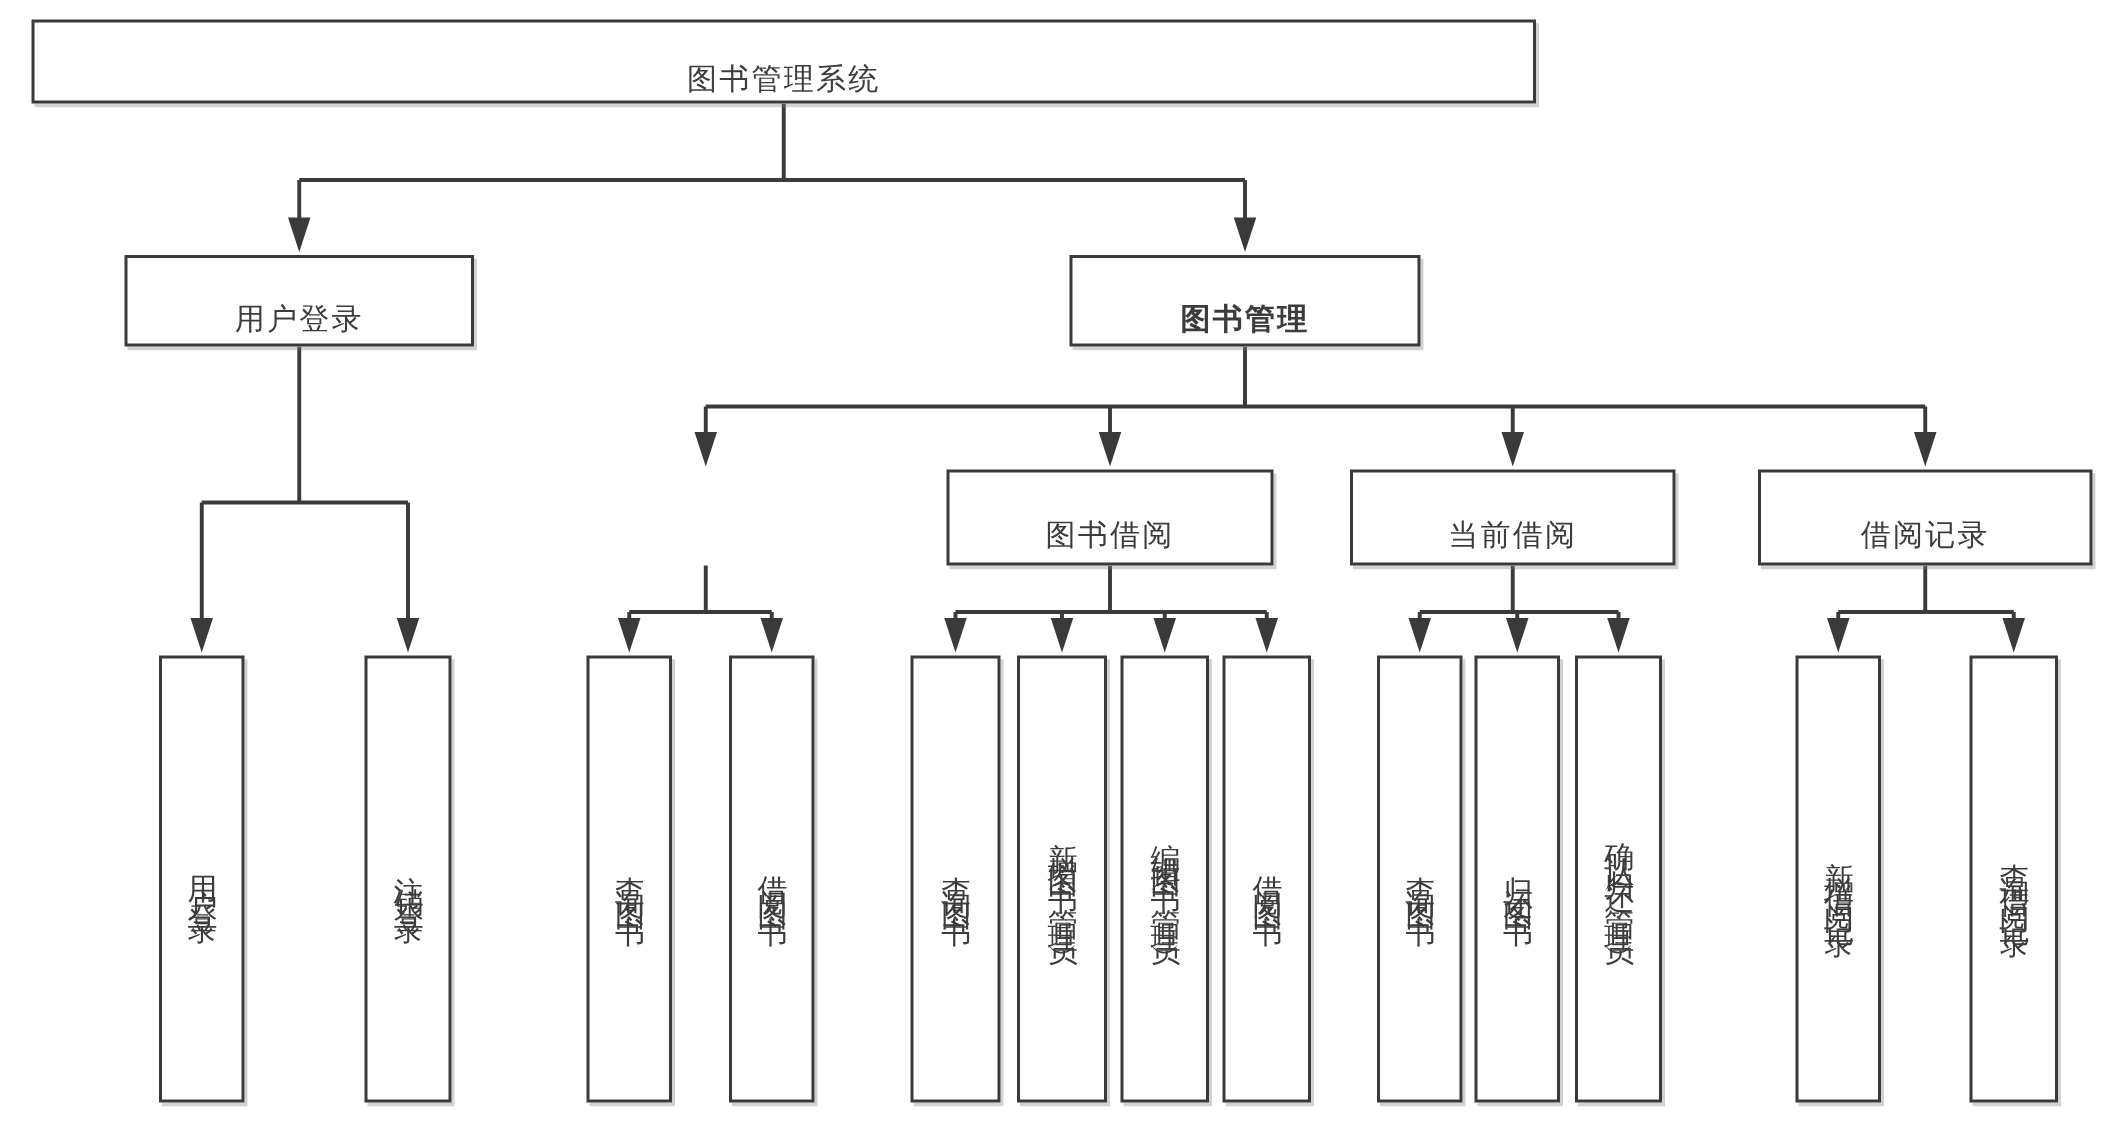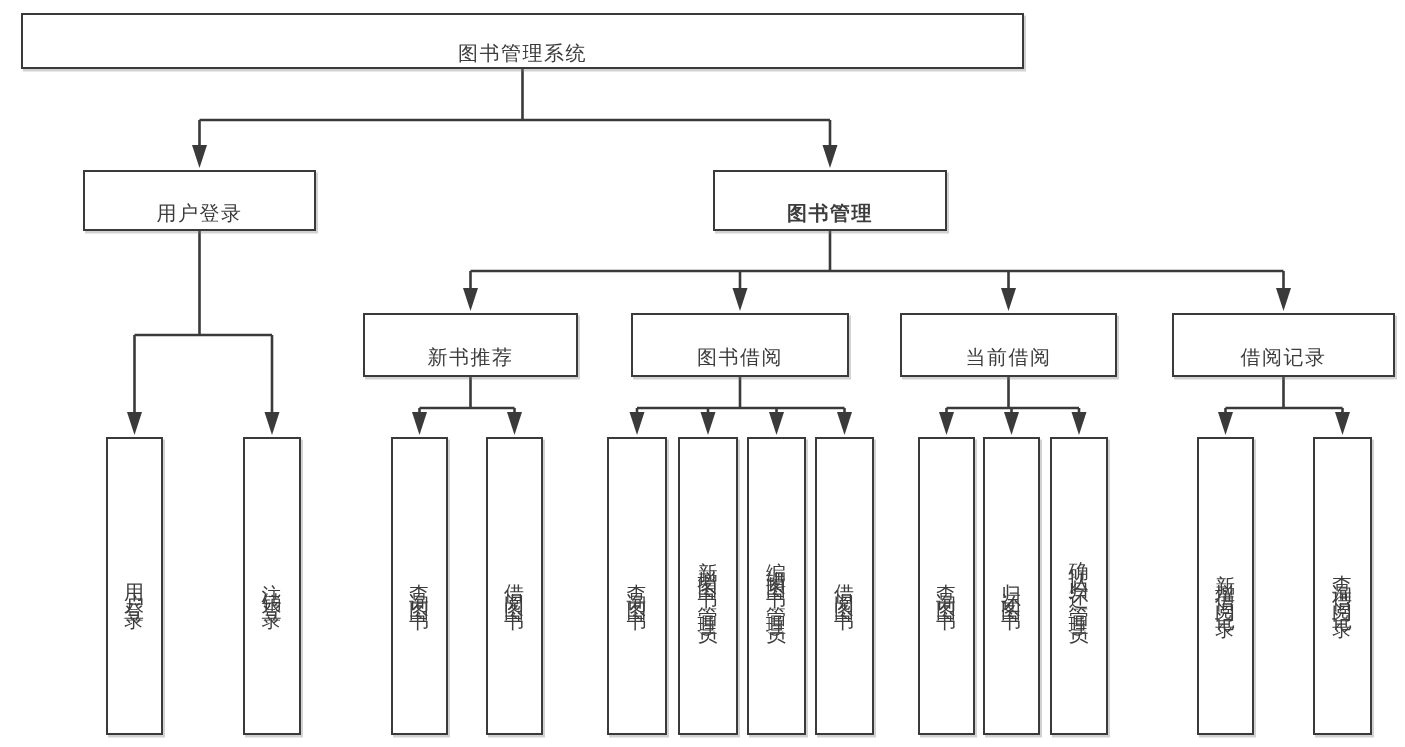--- a/index.html
+++ b/index.html
@@ -86,23 +86,20 @@
     <span>图书管理系统</span>
   </div>
 
   <div class="node hnode" style="left:83px;top:170px;width:233px;height:61px;">
     <span>用户登录</span>
   </div>
   <div class="node hnode" style="left:713px;top:170px;width:234px;height:61px;font-weight:bold;">
     <span>图书管理</span>
   </div>
 
-  <div class="node hnode" style="left:363px;top:313px;width:215px;height:64px;">
-    <span>新书推荐</span>
-  </div>
   <div class="node hnode" style="left:631px;top:313px;width:218px;height:64px;text-align:center;">
     <span>图书借阅</span>
   </div>
   <div class="node hnode" style="left:1172px;top:313px;width:223px;height:64px;">
     <span>借阅记录</span>
   </div>
   <div class="node hnode" style="left:900px;top:313px;width:217px;height:64px;">
     <span>当前借阅</span>
   </div>
 

